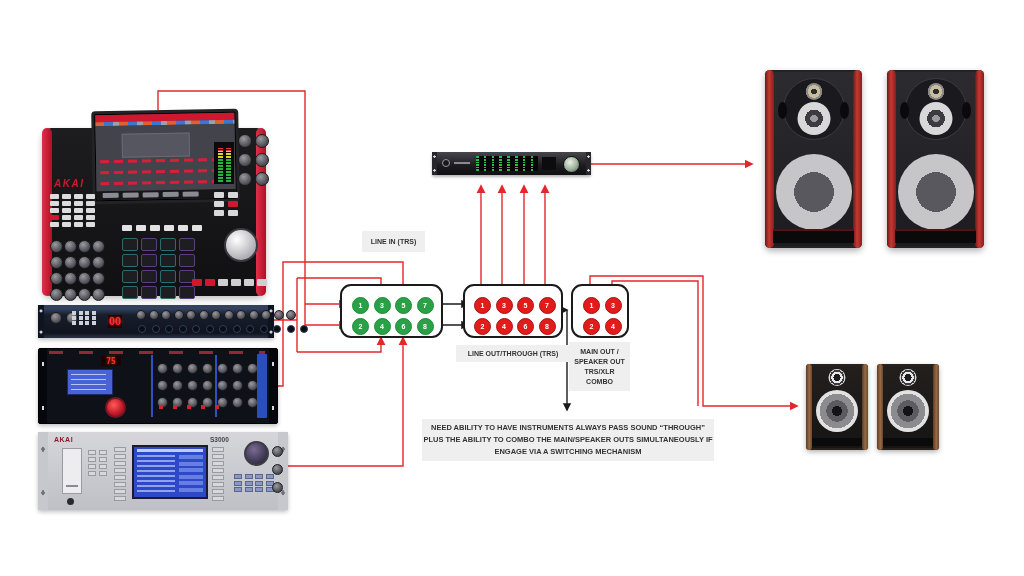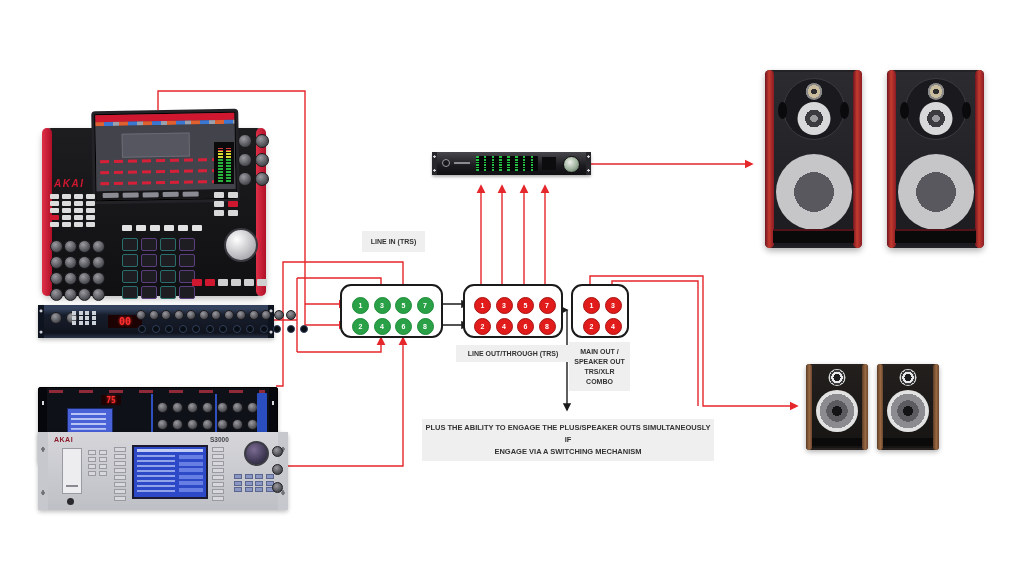--- a/index.html
+++ b/index.html
@@ -73,26 +73,26 @@
       radial-gradient(circle at 50% 18%,#cfd2d8 1.2px,transparent 1.8px),
       radial-gradient(circle at 50% 82%,#cfd2d8 1.2px,transparent 1.8px),#0e1320;}
   .r1-knobs{left:98px;top:5px;display:flex;gap:2.5px;}
   .r1-knobs .knob{width:8px;height:8px;}
   .r1-sock{left:100px;top:20px;display:flex;gap:5.5px;}
   .r1-sock div{width:6px;height:6px;border-radius:50%;background:#090d14;border:1px solid #31405c;}
   .r1-btns{left:34px;top:6px;display:grid;grid-template-columns:repeat(4,5px);gap:1.5px;}
   .r1-btns div{width:4px;height:3.5px;background:#cdd2da;}
   .led{background:#1c0202;color:#ff2d2d;font-family:"DejaVu Sans Mono",monospace;font-weight:bold;
        display:flex;align-items:center;justify-content:center;text-shadow:0 0 3px #ff3030;border-radius:1px;}
-  .r1-led{left:70px;top:10px;width:34px;height:13px;font-size:10px;}
+  .r1-led{left:70px;top:10px;width:14px;height:13px;font-size:12px;font-family:Liberation Serif, serif;}
   .r1-k2{left:12px;top:7px;display:flex;gap:4px;}
   .r1-k2 .knob{width:10px;height:10px;}
   
   .rack2{left:38px;top:348px;width:238px;height:74px;background:#0e1118;border:1px solid #000;
-         border-radius:2px;z-index:6;box-shadow:0 2px 4px rgba(0,0,0,.25);margin-top:39px;}
+         border-radius:2px;z-index:6;box-shadow:0 2px 4px rgba(0,0,0,.25);}
   .rack2 .ear{top:0;width:8px;height:100%;background:
       radial-gradient(ellipse 2px 3.5px at 50% 20%,#d8dade 60%,transparent 70%),
       radial-gradient(ellipse 2px 3.5px at 50% 80%,#d8dade 60%,transparent 70%),#05070c;}
   .r2-strip{left:10px;top:2px;width:216px;height:3px;
       background:repeating-linear-gradient(90deg,#b03040 0 14px,transparent 14px 30px);opacity:.8;}
   .r2-led{left:62px;top:7px;width:20px;height:10px;font-size:8px;}
   .r2-lcd{left:28px;top:20px;width:46px;height:26px;background:#4a62d8;border:1px solid #1a2a6a;box-sizing:border-box;
       background-image:repeating-linear-gradient(180deg,rgba(220,230,255,.75) 0 1.5px,transparent 1.5px 5px);
       background-size:80% 70%;background-repeat:no-repeat;background-position:3px 4px;background-color:#4a62d8;}
   .r2-redknob{left:66px;top:48px;width:17px;height:17px;border-radius:50%;border:2px solid #7d1420;
@@ -605,17 +605,18 @@
   <div class="abs lblbox" id="lbl-lineout">
     <span>LINE OUT/THROUGH (TRS)</span>
   </div>
   <div class="abs lblbox" id="lbl-mainout">
     <span>MAIN OUT /</span>
     <span>SPEAKER OUT</span>
     <span>TRS/XLR</span>
     <span>COMBO</span>
   </div>
   <div class="abs lblbox" id="notebox">
-    <span>PLUS THE ABILITY TO ENGAGE THE PLUS/SPEAKER OUTS SIMULTANEOUSLY IF</span>
+    <span>NEED ABILITY TO HAVE INSTRUMENTS ALWAYS PASS SOUND “THROUGH”</span>
+    <span>PLUS THE ABILITY TO COMBO THE MAIN/SPEAKER OUTS SIMULTANEOUSLY IF</span>
     <span>ENGAGE VIA A SWITCHING MECHANISM</span>
   </div>
 
 </div>
 
 </body></html>

